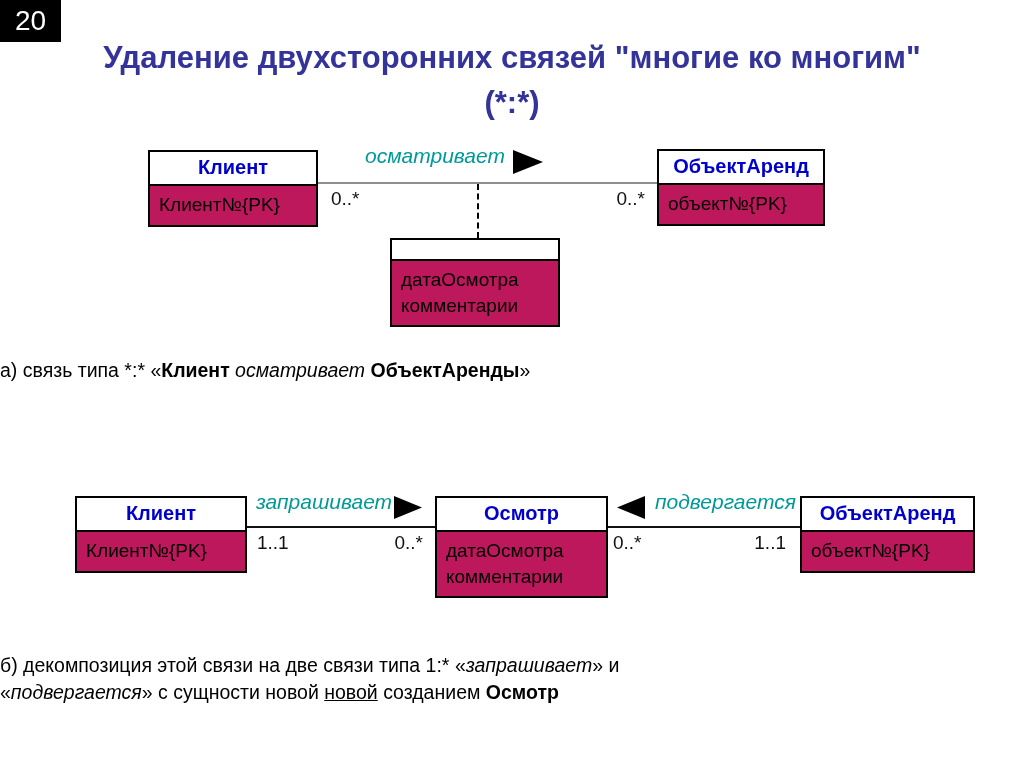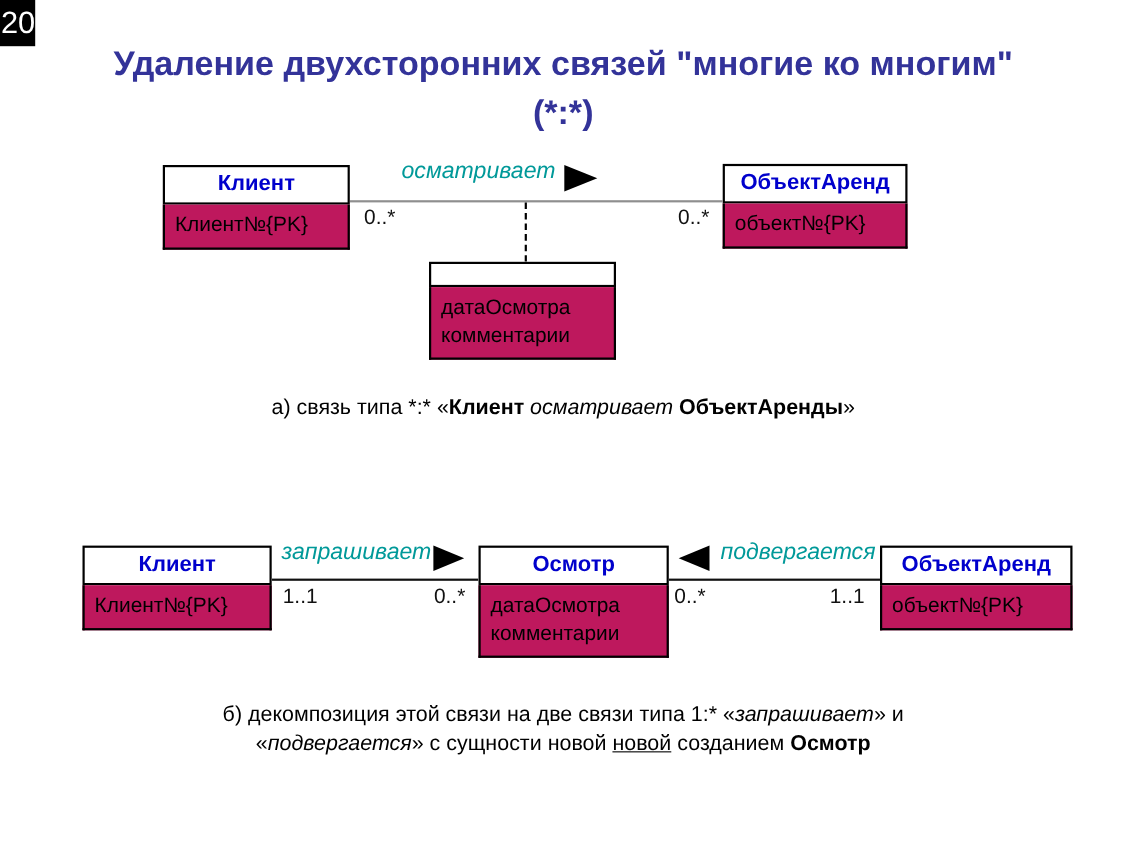--- a/index.html
+++ b/index.html
@@ -3,22 +3,22 @@
 <meta charset="utf-8">
 <style>
   html,body { margin:0; padding:0; background:#fff; }
   .slide {
     position:relative; width:1024px; height:768px; background:#ffffff;
     font-family:"Liberation Sans", sans-serif; overflow:hidden; color:#000;
   }
   .abs { position:absolute; }
 
   .slide-num {
-    left:0; top:0; width:32px; height:42px; background:#000; color:#fff;
-    font-size:28px; display:flex; align-items:center; justify-content:flex-end;
+    left:0; top:0; width:61px; height:42px; background:#000; color:#fff;
+    font-size:28px; display:flex; align-items:center; justify-content:center;
   }
   .title {
     left:92px; top:36px; width:840px; text-align:center;
     font-size:31px; font-weight:bold; color:#333399; line-height:1.45;
   }
 
   .entity { background:#fff; z-index:2; }
   .e-hdr {
     border:2px solid #000; background:#fff; text-align:center;
     font-weight:bold; font-size:20px; color:#0000CC; padding:4px 2px 5px;
@@ -32,21 +32,21 @@
   .line  { background:#111; z-index:1; }
   .line-gray { background:#8f8f8f; }
   .dash-v { width:0; border-left:2px dashed #000; z-index:1; }
 
   .rel-label { color:#009999; font-style:italic; font-size:21px; z-index:3; white-space:nowrap; }
   .card { font-size:19px; color:#111; z-index:3; white-space:nowrap; }
   .card.right { text-align:right; }
   .arrow { z-index:3; line-height:0; }
   .arrow svg polygon { fill:#000; }
 
-  .cap { left:0; width:1024px; text-align:center; font-size:19.5px; color:#000; line-height:1.4; }
+  .cap { left:0; width:1024px; text-align:left; font-size:19.5px; color:#000; line-height:1.4; }
   .cap .b { font-weight:bold; }
   .cap .i { font-style:italic; }
   .cap .u { text-decoration:underline; }
 </style>
 </head>
 <body>
 
 <div class="slide">
 
   <div class="abs slide-num">
@@ -123,18 +123,18 @@
         <polygon points="29,1 1,12.5 29,24"></polygon>
       </svg>
   </div>
   <div class="abs rel-label" style="left:655px; top:490px;">подвергается</div>
 
   <div class="abs card" style="left:257px; top:532px;">1..1</div>
   <div class="abs card right" style="left:365px; top:532px; width:58px;">0..*</div>
   <div class="abs card" style="left:613px; top:532px;">0..*</div>
   <div class="abs card right" style="left:728px; top:532px; width:58px;">1..1</div>
 
-  <div class="abs cap" style="top:636px;">
+  <div class="abs cap" style="top:652px;">
     <div><span class="n">б) декомпозиция этой связи на две связи типа 1:* «</span><span class="i">запрашивает</span><span class="n">» и</span></div>
     <div><span class="n">«</span><span class="i">подвергается</span><span class="n">» с сущности новой </span><span class="u">новой</span><span class="n"> созданием </span><span class="b">Осмотр</span></div>
   </div>
 
 </div>
 
 </body></html>

